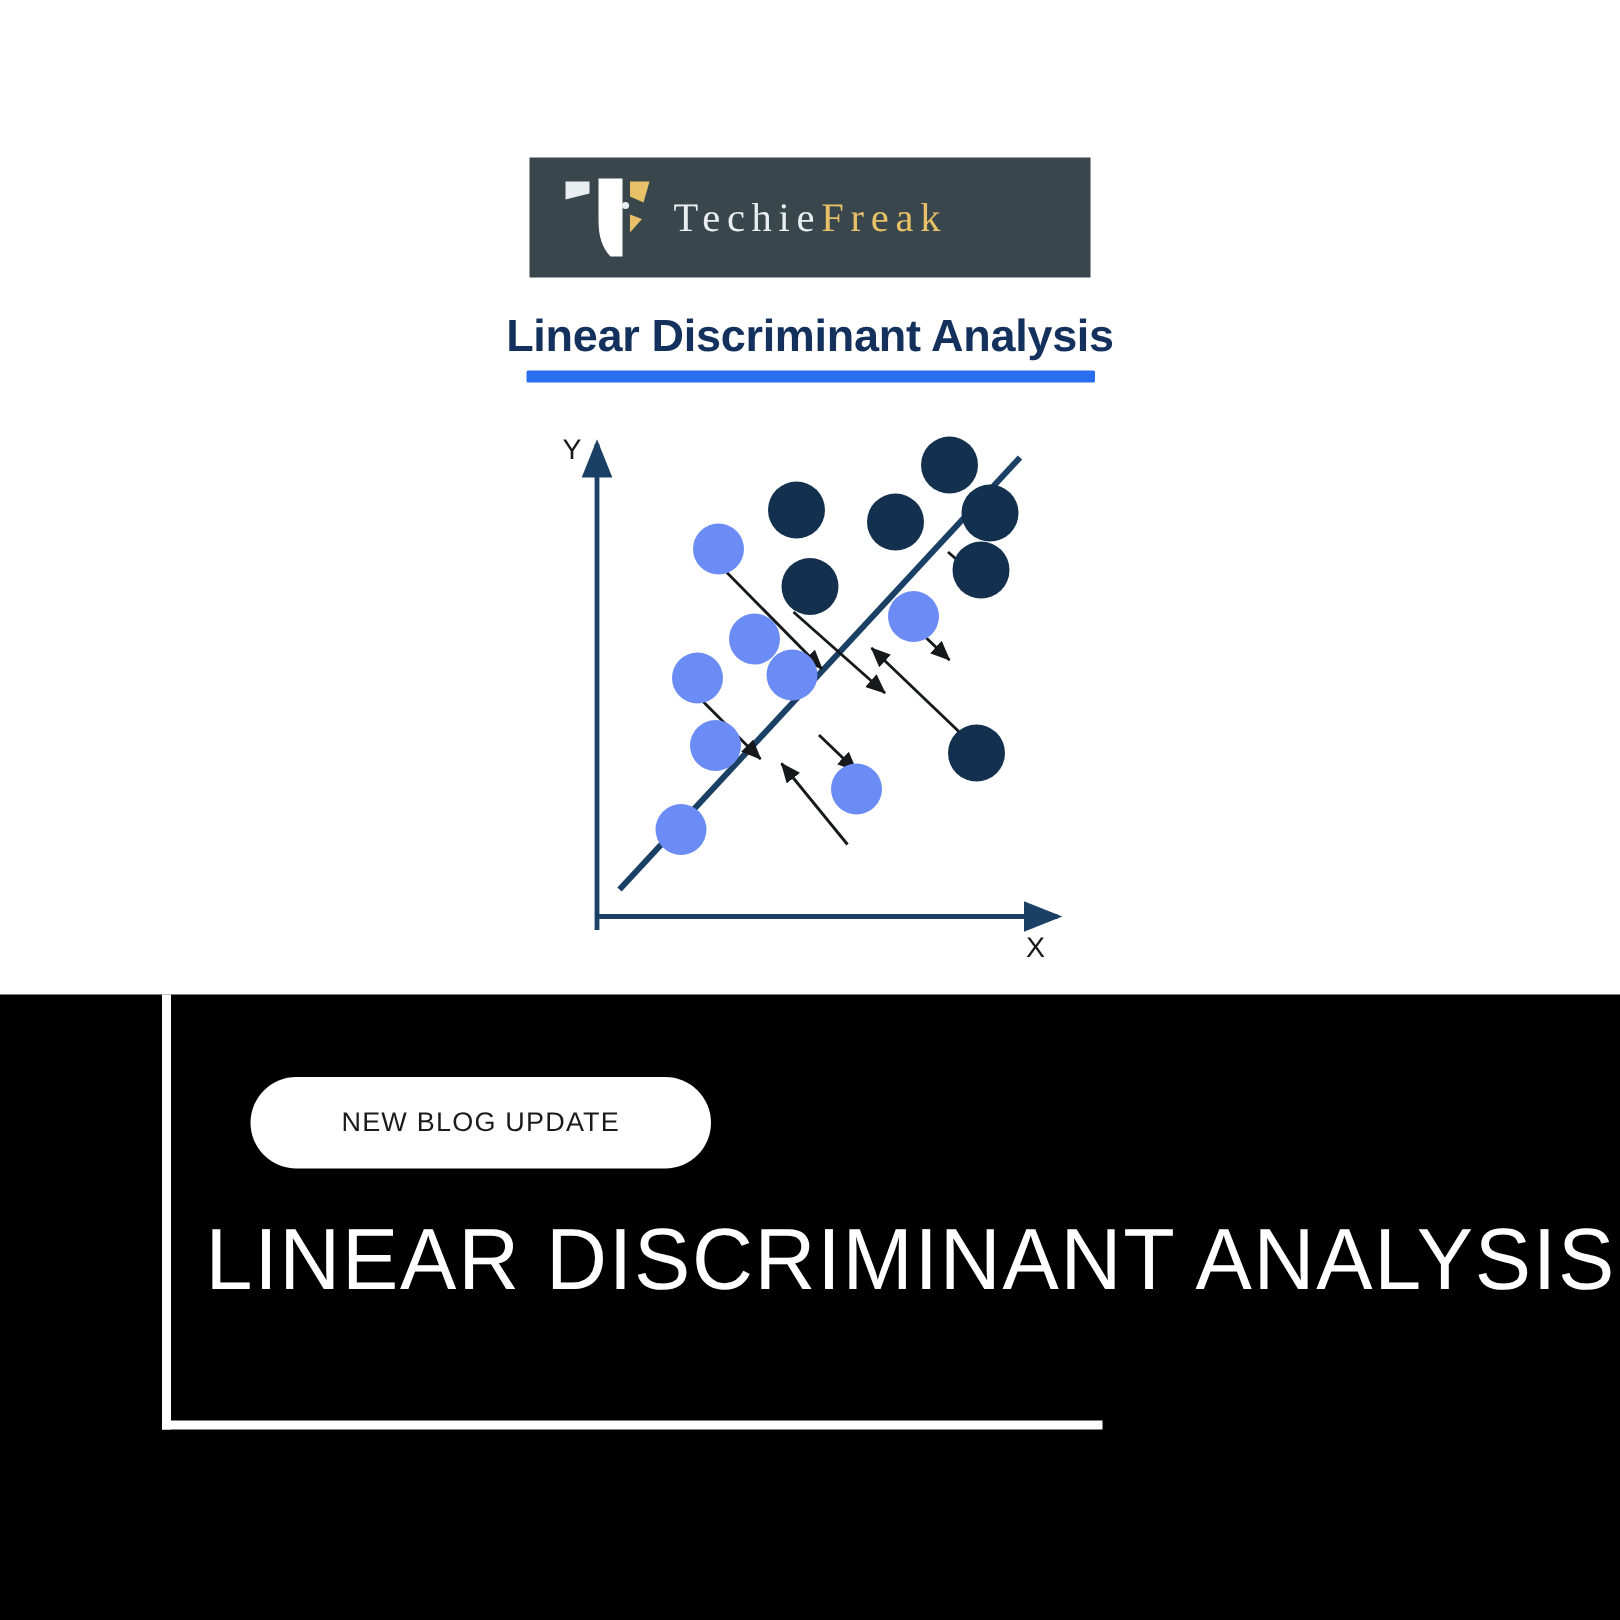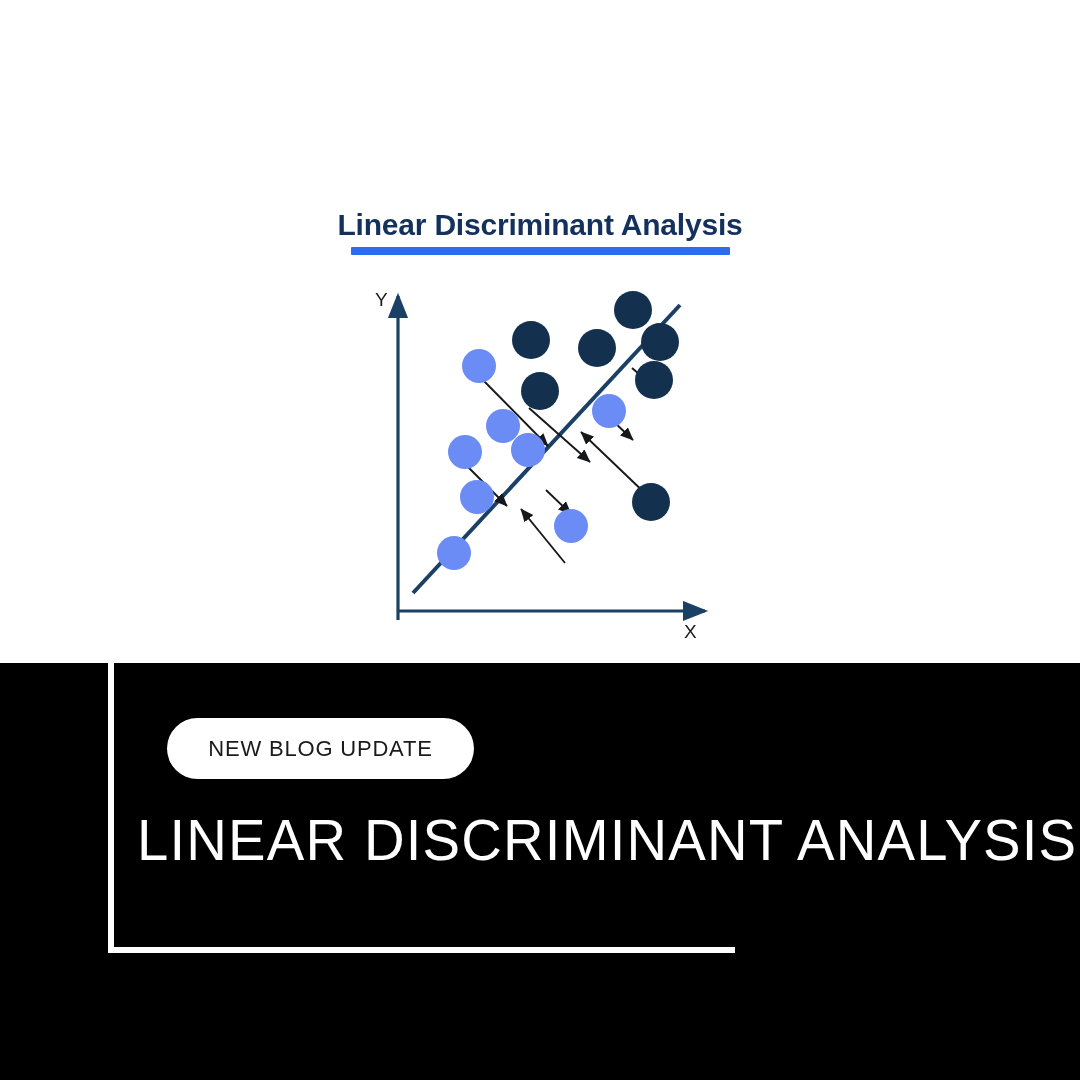--- a/index.html
+++ b/index.html
@@ -66,38 +66,53 @@
     position:absolute;left:108px;top:947px;width:627px;height:6px;
     background:#ffffff;
   }
 
   #badge{
     position:absolute;left:167px;top:718px;width:307px;height:61px;
     background:#ffffff;border-radius:31px;
     display:flex;align-items:center;justify-content:center;
   }
   #badge-label{
-    font-size:22px;color:#1a1a1a;letter-spacing:0.8px;
+    font-size:18px;color:#1a1a1a;letter-spacing:0.8px;
     font-family:"Liberation Sans", sans-serif;
   }
 
   #headline{
     position:absolute;left:137px;top:806px;width:860px;
     color:#ffffff;
     font-family:"Liberation Sans", sans-serif;
     font-size:58px;font-weight:300;letter-spacing:1.2px;
     white-space:nowrap;
     transform:scaleX(0.97);transform-origin:left center;
   }
 </style>
 </head>
 <body>
 
 <div id="top-panel">
 
+  <div id="logo-banner">
+    <div id="logo-mark">
+      <svg width="76" height="64" viewBox="0 0 76 64" xmlns="http://www.w3.org/2000/svg">
+        <polygon points="6,8 22,8 22,16 6,20" fill="#e9eef1"></polygon>
+        <path d="M28 6 L44 6 L44 58 L36 58 Q28 50 28 34 Z" fill="#ffffff"></path>
+        <polygon points="49,8 62,8 58,22 49,18" fill="#e8c067"></polygon>
+        <polygon points="49,30 57,33 49,42" fill="#e8c067"></polygon>
+        <circle cx="46" cy="24" r="2.4" fill="#e9eef1"></circle>
+      </svg>
+    </div>
+    <div id="logo-wordmark">
+      <span class="wm-a">Techie</span>
+        <span class="wm-b">Freak</span>
+    </div>
+  </div>
 
   <div id="subtitle">Linear Discriminant Analysis</div>
   <div id="subtitle-rule"></div>
 
   <div id="chart-figure">
     <svg id="chart-svg" width="380" height="365" viewBox="0 0 380 365" xmlns="http://www.w3.org/2000/svg">
       <defs>
         <marker id="ah" markerWidth="8" markerHeight="8" refX="6.6" refY="3" orient="auto">
           <path d="M0,0 L7,3 L0,6 Z" fill="#17181c"></path>
         </marker>

